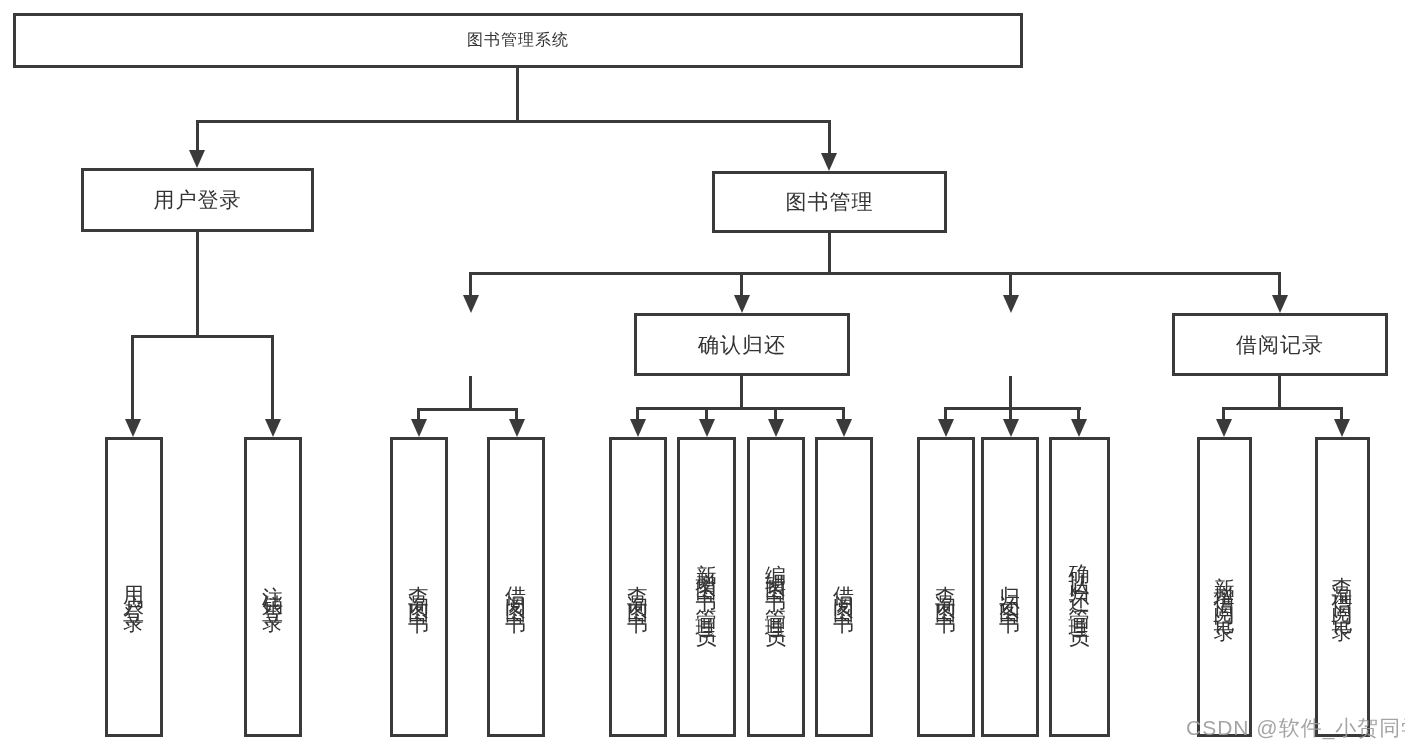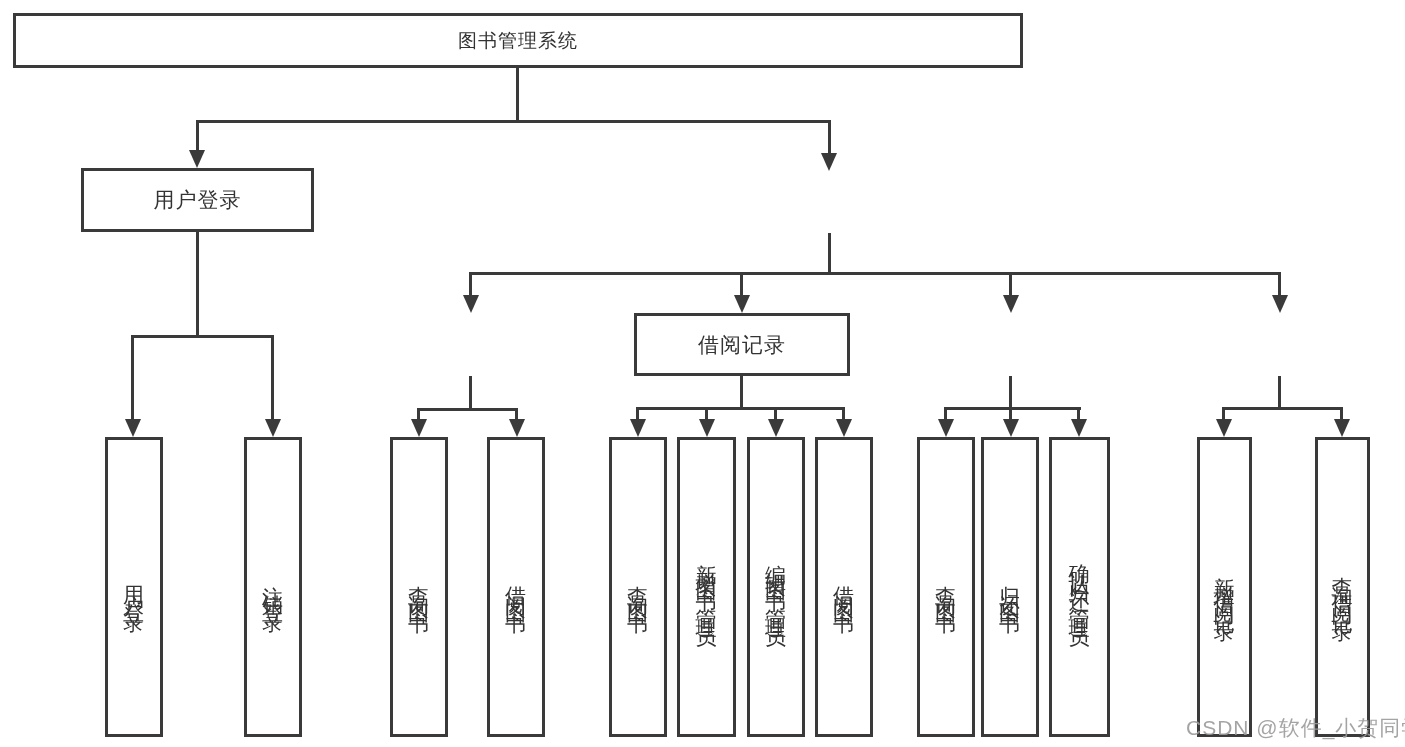--- a/index.html
+++ b/index.html
@@ -28,21 +28,21 @@
   }
   .node {
     position: absolute;
     background: #ffffff;
     border: 3px solid var(--line);
     display: flex; align-items: center; justify-content: center;
   }
   .hlabel {
     font-size: 21px; color: var(--text); letter-spacing: 1px; white-space: nowrap;
   }
-  .root-label { font-size: 19px; }
+  .root-label { font-size: 16px; }
   .leaf {
     position: absolute;
     background: #ffffff;
     border: 3px solid var(--line);
     display: flex; align-items: center; justify-content: center;
   }
   .vtext {
     writing-mode: vertical-rl;
     text-orientation: mixed;
     font-size: 21px;
@@ -126,22 +126,28 @@
   <div class="vline" style="left:1340px;top:407px;height:14px"></div>
   <div class="arrow" style="left:1334px;top:419px"></div>
 
   <div class="node" style="left:13px;top:13px;width:1010px;height:55px">
     <span class="hlabel root-label">图书管理系统</span>
   </div>
 
   <div class="node" style="left:81px;top:168px;width:233px;height:64px">
     <span class="hlabel">用户登录</span>
   </div>
+  <div class="node" style="left:712px;top:171px;width:235px;height:62px">
+    <span class="hlabel">图书管理</span>
+  </div>
 
   <div class="node" style="left:634px;top:313px;width:216px;height:63px">
+    <span class="hlabel">确认归还</span>
+  </div>
+  <div class="node" style="left:1172px;top:313px;width:216px;height:63px">
     <span class="hlabel">借阅记录</span>
   </div>
 
   <div class="leaf" style="left:105px;top:437px;width:58px;height:300px">
     <span class="vtext">用户登录</span>
   </div>
   <div class="leaf" style="left:244px;top:437px;width:58px;height:300px">
     <span class="vtext">注销登录</span>
   </div>
 

